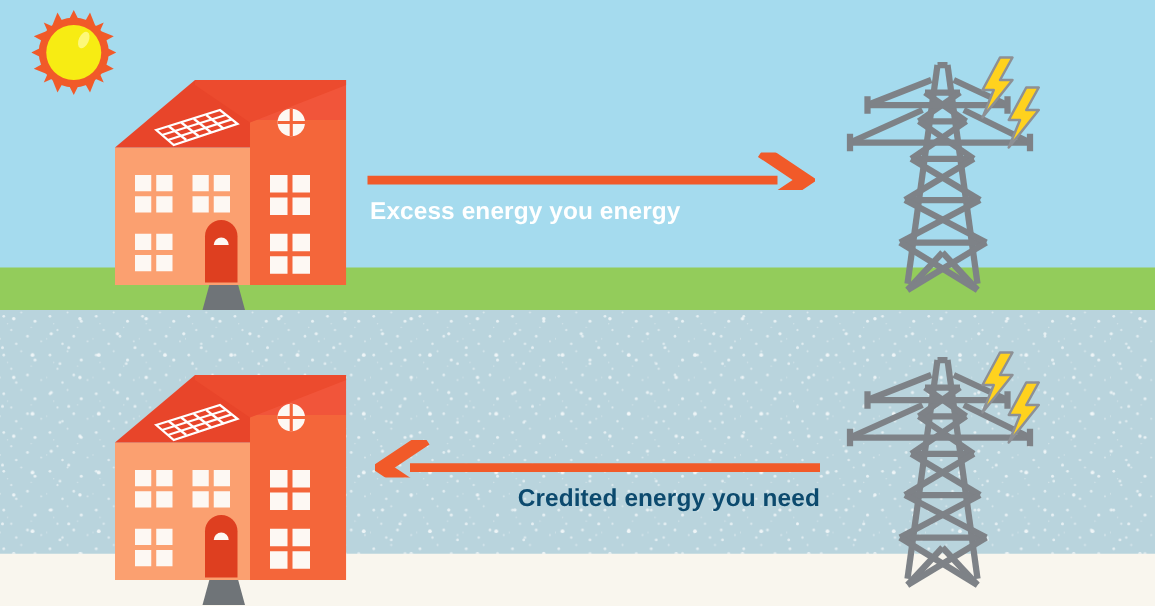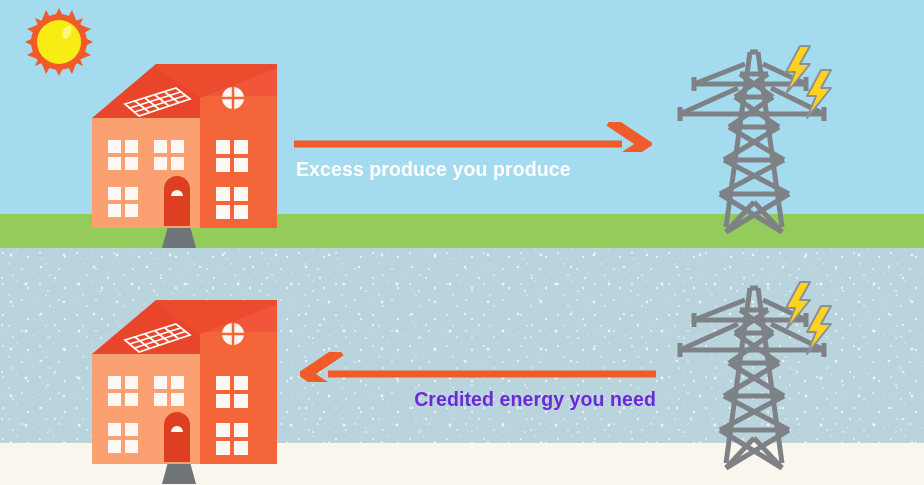--- a/index.html
+++ b/index.html
@@ -113,21 +113,21 @@
     letter-spacing: .1px;
     white-space: nowrap;
   }
   .flow-top .flow-label {
     color: #ffffff;
     margin-top: 6px;
     margin-left: 4px;
     text-align: left;
   }
   .flow-bottom .flow-label {
-    color: #6d28d9;
+    color: #0c4a6e;
     margin-top: 6px;
     margin-right: 2px;
     text-align: right;
   }
 </style>
 </head>
 <body>
 
 <div class="infographic">
 
@@ -278,21 +278,21 @@
           <polygon points="145,28 131,54 140,54 131,76 155,46 145,46 155,28" fill="#ffd21e" stroke="#8d9095" stroke-width="2" stroke-linejoin="round"></polygon>
         </g>
       </svg>
     </div>
 
     <div class="flow flow-top">
       <svg class="arrow-svg" width="360" height="30" viewBox="0 0 360 30" aria-hidden="true">
         <line x1="2" y1="22" x2="330" y2="22" stroke="#f15a29" stroke-width="7"></line>
         <polyline points="322,2 352,22 322,42" fill="none" stroke="#f15a29" stroke-width="11" stroke-linecap="square" stroke-linejoin="miter"></polyline>
       </svg>
-      <div class="flow-label">Excess produce you produce</div>
+      <div class="flow-label">Excess energy you energy</div>
     </div>
   </div>
 
   <div class="scene scene-night">
 
     <svg class="stars" width="924" height="237" aria-hidden="true">
       <defs>
         <pattern id="starpat" x="0" y="0" width="37" height="31" patternUnits="userSpaceOnUse">
           <circle cx="3" cy="5" r="1.1" fill="#ffffff" opacity=".75"></circle>
           <circle cx="17" cy="2" r="0.8" fill="#ffffff" opacity=".55"></circle>

